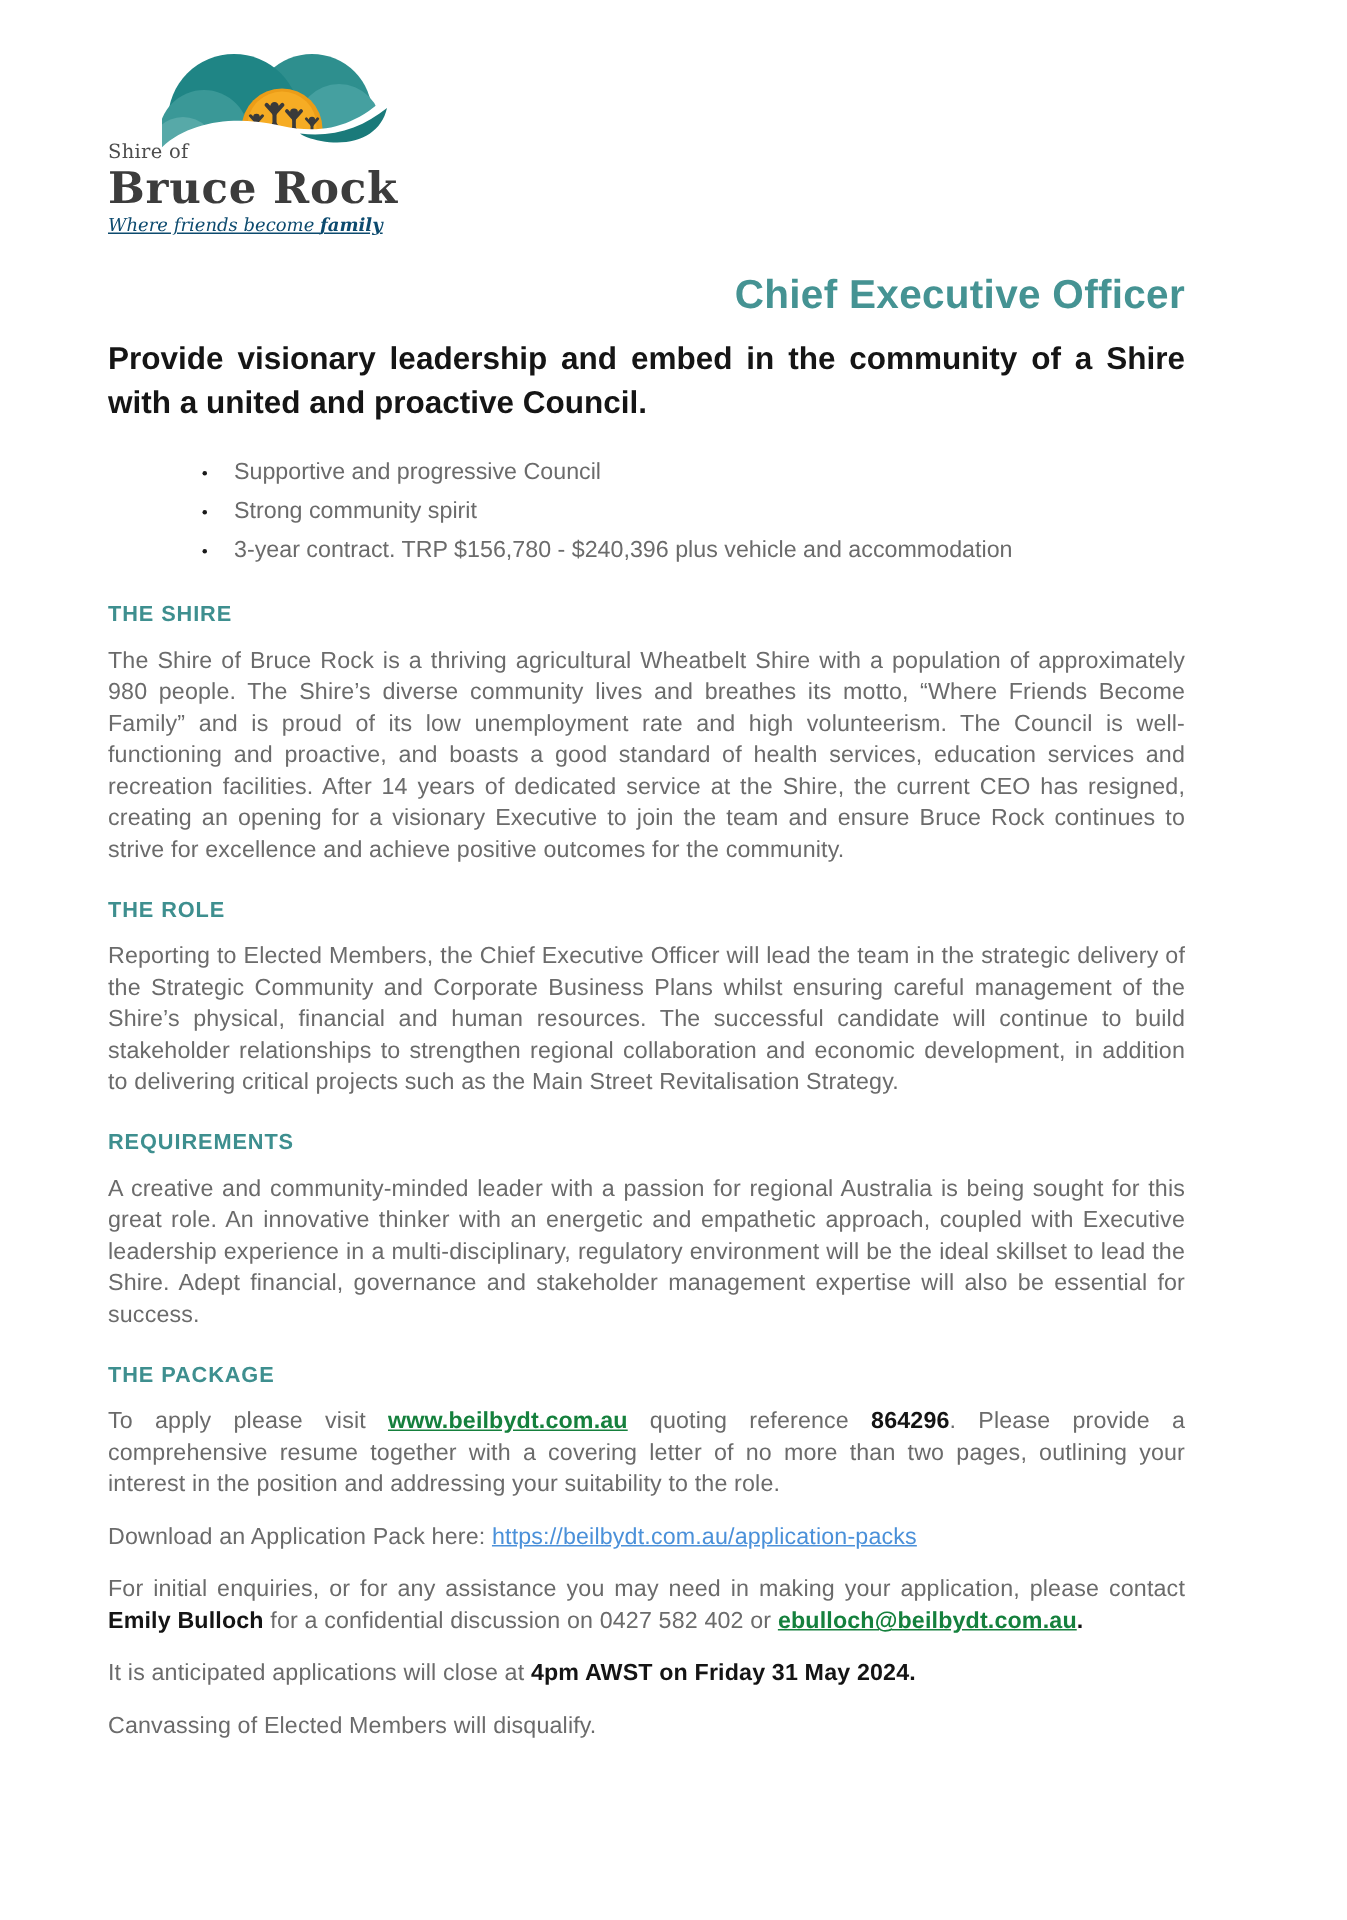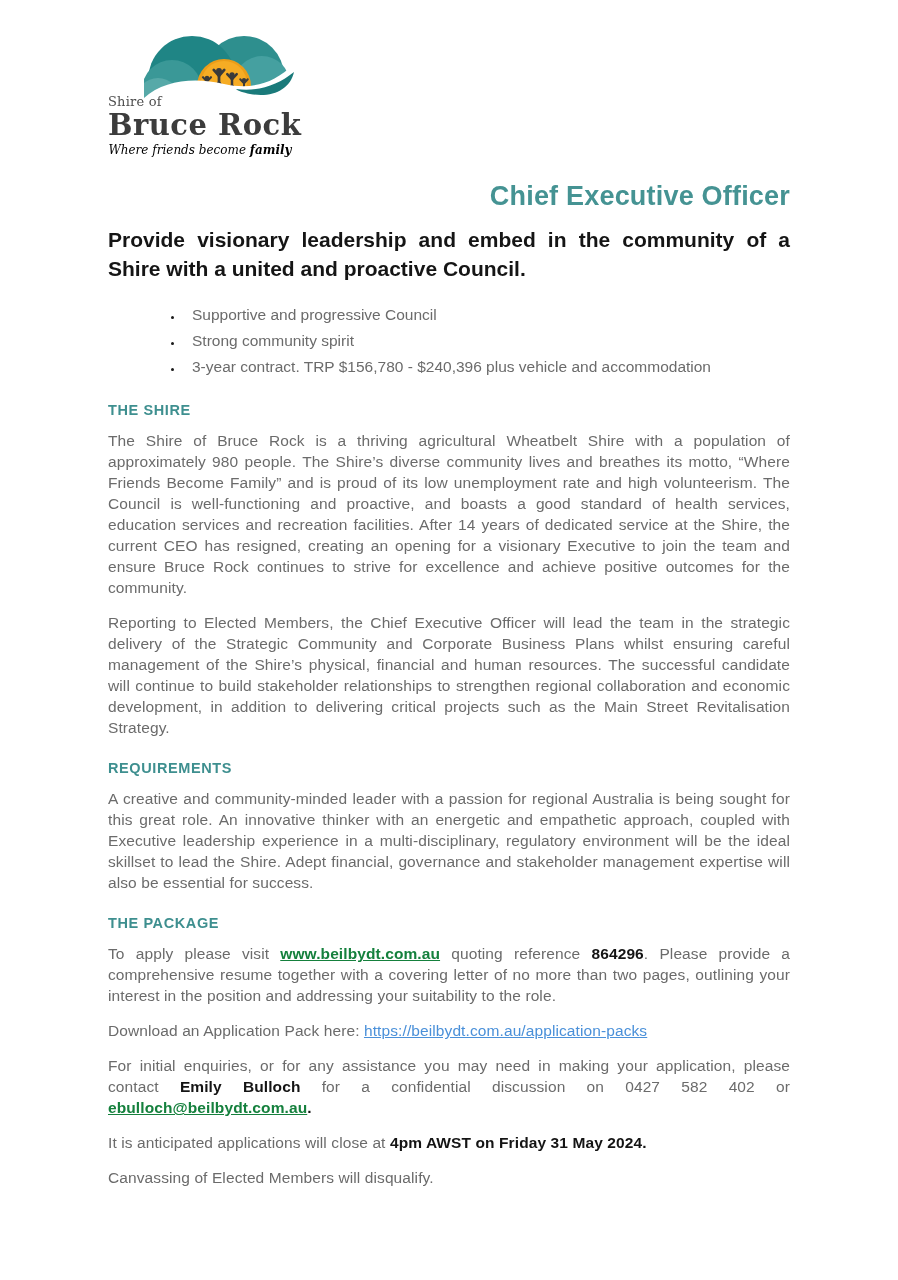--- a/index.html
+++ b/index.html
@@ -3,38 +3,38 @@
 <meta charset="utf-8">
 <style>
   html,body{margin:0;padding:0;background:#ffffff;}
   body{
     width:898px;height:1280px;
     font-family:"Liberation Sans", sans-serif;
     color:#6b6b6b;
     position:relative;
     overflow:hidden;
   }
-  .page{padding:28px 108px 0 108px;}
+  .page{padding:28px 108px 0 72px;}
 
   
   .logo{width:186px;margin-bottom:4px;}
   .emblem{display:block;margin-left:36px;}
   .shire-of{
     font-family:"DejaVu Serif","Liberation Serif",serif;
     font-size:13px;color:#4d4d4d;margin-top:-6px;letter-spacing:.2px;
   }
   .logo-name{
     font-family:"DejaVu Serif","Liberation Serif",serif;
     font-weight:bold;font-size:29px;color:#3c3c3c;
     letter-spacing:.5px;line-height:1.05;margin-top:1px;white-space:nowrap;text-align:center;
   }
   .tagline{
     font-family:"DejaVu Serif","Liberation Serif",serif;
-    font-style:italic;font-size:12px;color:#000000;
-    text-align:center;margin-top:3px;padding-right:2px;white-space:nowrap;
+    font-style:italic;font-size:12px;color:#0c4a6e;
+    text-align:left;margin-top:3px;padding-right:2px;white-space:nowrap;text-decoration:underline;
   }
   .tagline .tag-b{font-weight:bold;}
 
   
   h1.title{
     font-size:27px;color:#459393;margin:24px 0 6px 0;
     font-weight:bold;letter-spacing:.2px;text-align:right;
   }
   p.intro{
     font-size:21px;font-weight:bold;color:#151515;
@@ -106,20 +106,21 @@
 
   <ul class="highlights">
     <li>Supportive and progressive Council</li>
     <li>Strong community spirit</li>
     <li>3-year contract. TRP $156,780 - $240,396 plus vehicle and accommodation</li>
   </ul>
 
   <h2 class="sec">THE SHIRE</h2>
   <p class="body">The Shire of Bruce Rock is a thriving agricultural Wheatbelt Shire with a population of approximately 980 people. The Shire’s diverse community lives and breathes its motto, “Where Friends Become Family” and is proud of its low unemployment rate and high volunteerism. The Council is well-functioning and proactive, and boasts a good standard of health services, education services and recreation facilities. After 14 years of dedicated service at the Shire, the current CEO has resigned, creating an opening for a visionary Executive to join the team and ensure Bruce Rock continues to strive for excellence and achieve positive outcomes for the community.</p>
 
+  <h2 class="sec">THE ROLE</h2>
   <p class="body">Reporting to Elected Members, the Chief Executive Officer will lead the team in the strategic delivery of the Strategic Community and Corporate Business Plans whilst ensuring careful management of the Shire’s physical, financial and human resources. The successful candidate will continue to build stakeholder relationships to strengthen regional collaboration and economic development, in addition to delivering critical projects such as the Main Street Revitalisation Strategy.</p>
 
   <h2 class="sec">REQUIREMENTS</h2>
   <p class="body">A creative and community-minded leader with a passion for regional Australia is being sought for this great role. An innovative thinker with an energetic and empathetic approach, coupled with Executive leadership experience in a multi-disciplinary, regulatory environment will be the ideal skillset to lead the Shire. Adept financial, governance and stakeholder management expertise will also be essential for success.</p>
 
   <h2 class="sec">THE PACKAGE</h2>
 
   <p class="body"><span>To apply please visit </span><a class="link-bold">www.beilbydt.com.au</a><span> quoting reference </span><span class="b">864296</span><span>. Please provide a comprehensive resume together with a covering letter of no more than two pages, outlining your interest in the position and addressing your suitability to the role.</span></p>
 
   <p class="body"><span>Download an Application Pack here: </span><a class="link-light">https://beilbydt.com.au/application-packs</a></p>

